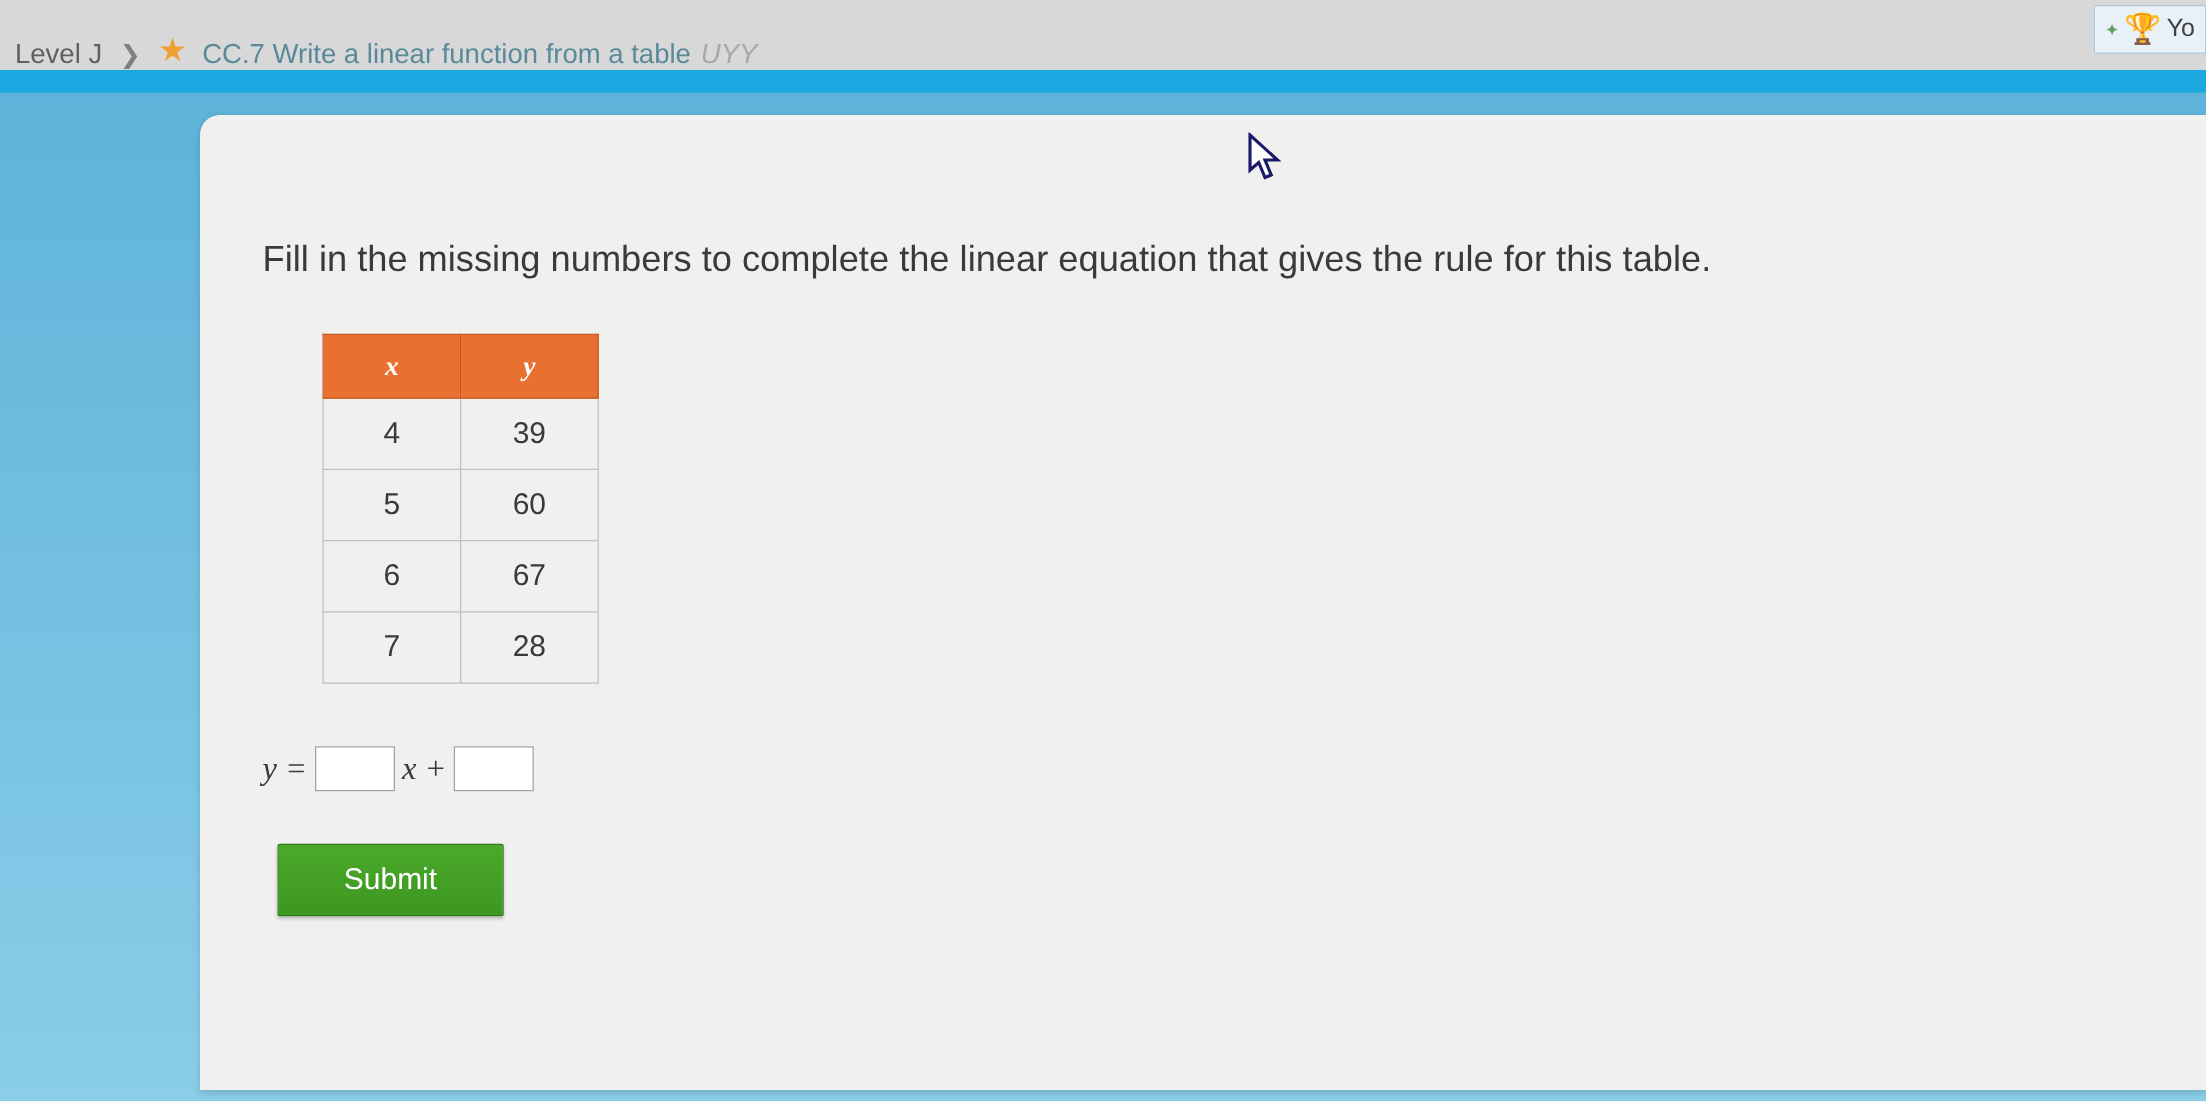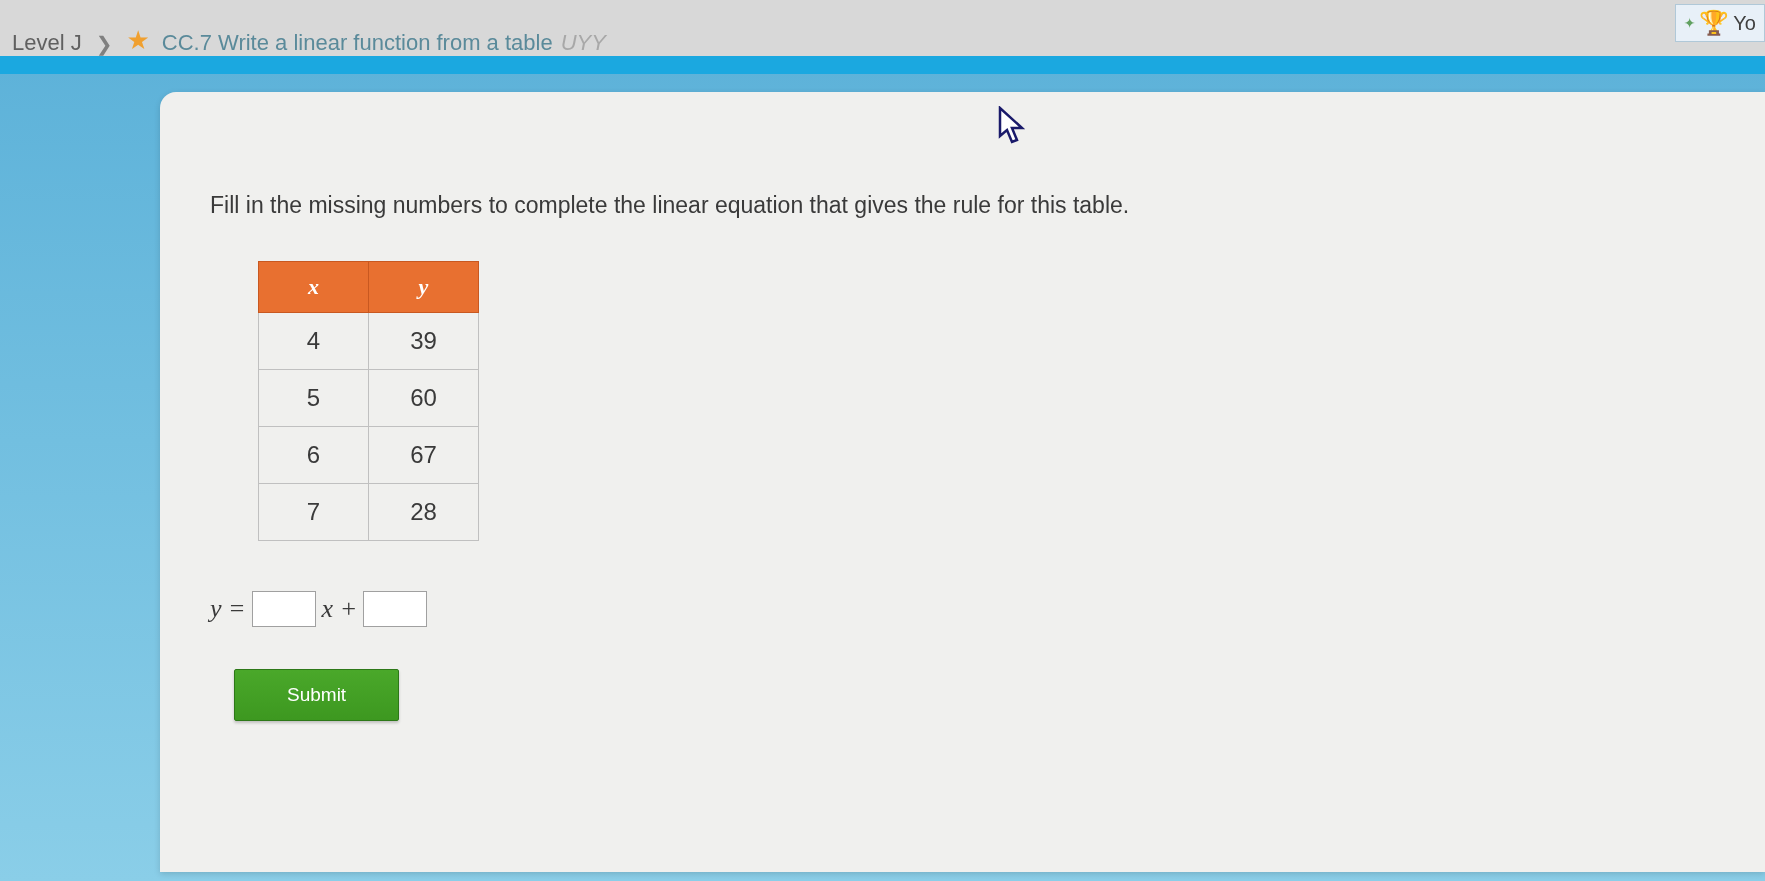--- a/index.html
+++ b/index.html
@@ -66,21 +66,21 @@
     }
     .content-panel {
       background: #f0f0ee;
       margin: 18px 0 0 160px;
       border-radius: 16px 0 0 0;
       padding: 100px 50px 120px 50px;
       min-height: 780px;
       box-shadow: 0 2px 6px rgba(0,0,0,0.15);
     }
     .question-text {
-      font-size: 23px;
+      font-size: 29px;
       color: #3a3a3a;
       margin-bottom: 42px;
     }
     .data-table {
       border-collapse: collapse;
       margin-left: 48px;
       margin-bottom: 50px;
     }
     .data-table th {
       background: #e87030;
@@ -118,24 +118,24 @@
       background: #fff;
       margin: 0 6px;
       font-size: 20px;
       text-align: center;
     }
     .submit-button {
       background: linear-gradient(to bottom, #4aa82a, #3d9820);
       color: #fff;
       border: 1px solid #2d7818;
       border-radius: 2px;
-      font-size: 19px;
+      font-size: 24px;
       padding: 14px 52px;
       cursor: pointer;
-      margin-left: 24px;
+      margin-left: 12px;
       box-shadow: 0 2px 3px rgba(0,0,0,0.2);
     }
     .cursor-overlay {
       position: absolute;
       top: 106px;
       left: 998px;
       pointer-events: none;
     }
   </style>
 </head>

